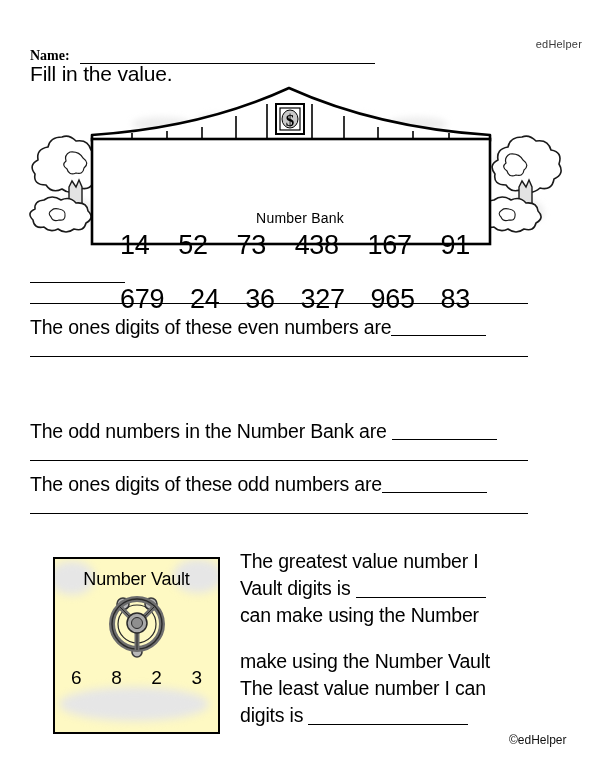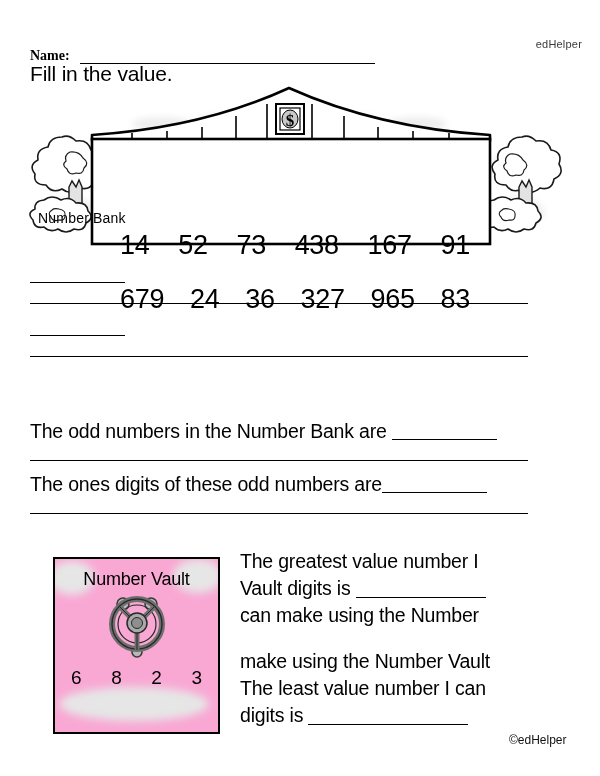--- a/index.html
+++ b/index.html
@@ -61,24 +61,24 @@
   .bank-scene {
     position: absolute;
     left: 22px;
     top: 82px;
     width: 540px;
     height: 165px;
   }
   .bank-scene svg { display: block; }
   .bank-label {
     position: absolute;
-    left: 16px;
+    left: 8px;
     top: 128px;
     width: 540px;
-    text-align: left;
+    text-align: center;
     font-size: 14px;
     letter-spacing: .2px;
   }
   .num-row {
     position: absolute;
     left: 98px;
     width: 350px;
     display: flex;
     justify-content: space-between;
     align-items: flex-start;
@@ -113,21 +113,21 @@
   }
 
   
   .vault-box {
     position: absolute;
     left: 53px;
     top: 557px;
     width: 163px;
     height: 173px;
     border: 2.5px solid #000;
-    background: #f9a8d4;
+    background: #fef9c3;
     overflow: hidden;
   }
   .vault-smudge {
     position: absolute;
     border-radius: 50%;
     background: #e6e6e6;
     filter: blur(4px);
   }
   .vault-title {
     position: absolute;
@@ -274,21 +274,21 @@
     <span>83</span>
   </div>
 </div>
 
 <div class="q-line" style="top:262px">
   <span class="blank" style="width:95px"></span>
 </div>
 <div class="rule-full" style="top:303px"></div>
 
 <div class="q-line" style="top:315px">
-  <span class="blank" style="width:95px"></span>
+  <span>The ones digits of these even numbers are</span><span class="blank" style="width:95px"></span>
 </div>
 <div class="rule-full" style="top:356px"></div>
 
 <div class="q-line" style="top:419px">
   <span>The odd numbers in the Number Bank are </span><span class="blank" style="width:105px"></span>
 </div>
 <div class="rule-full" style="top:460px"></div>
 
 <div class="q-line" style="top:472px">
   <span>The ones digits of these odd numbers are</span><span class="blank" style="width:105px"></span>

